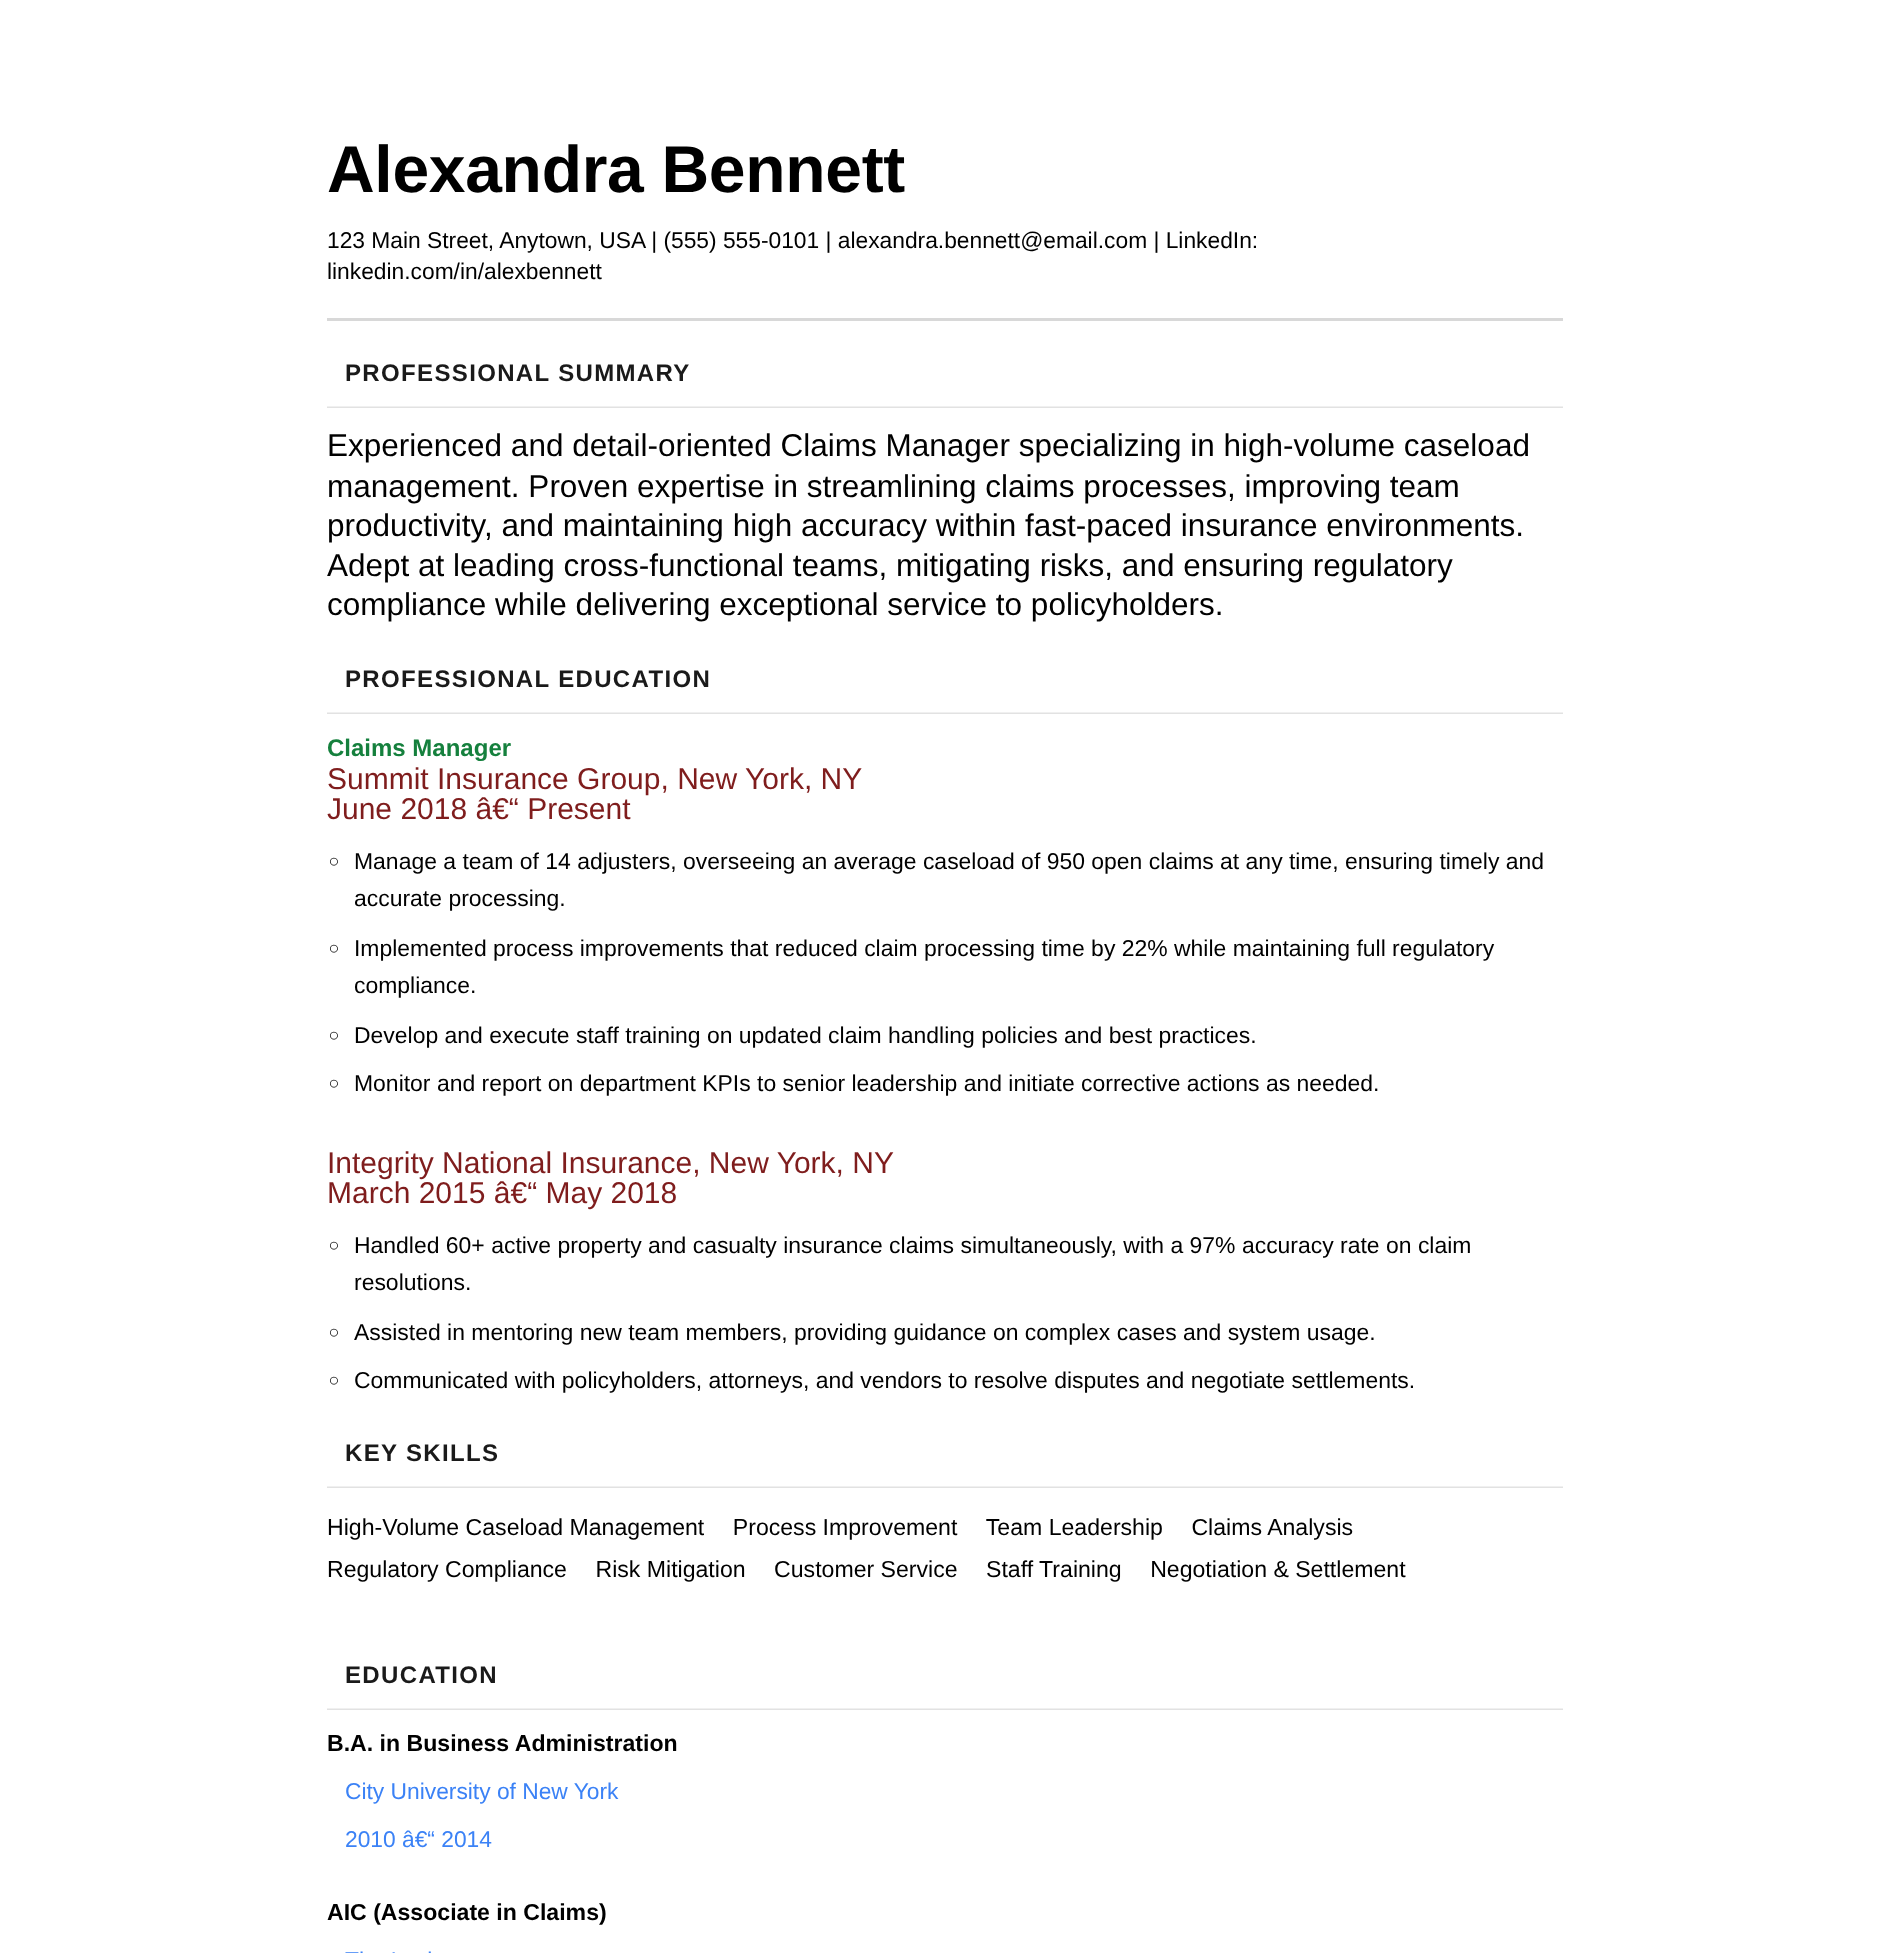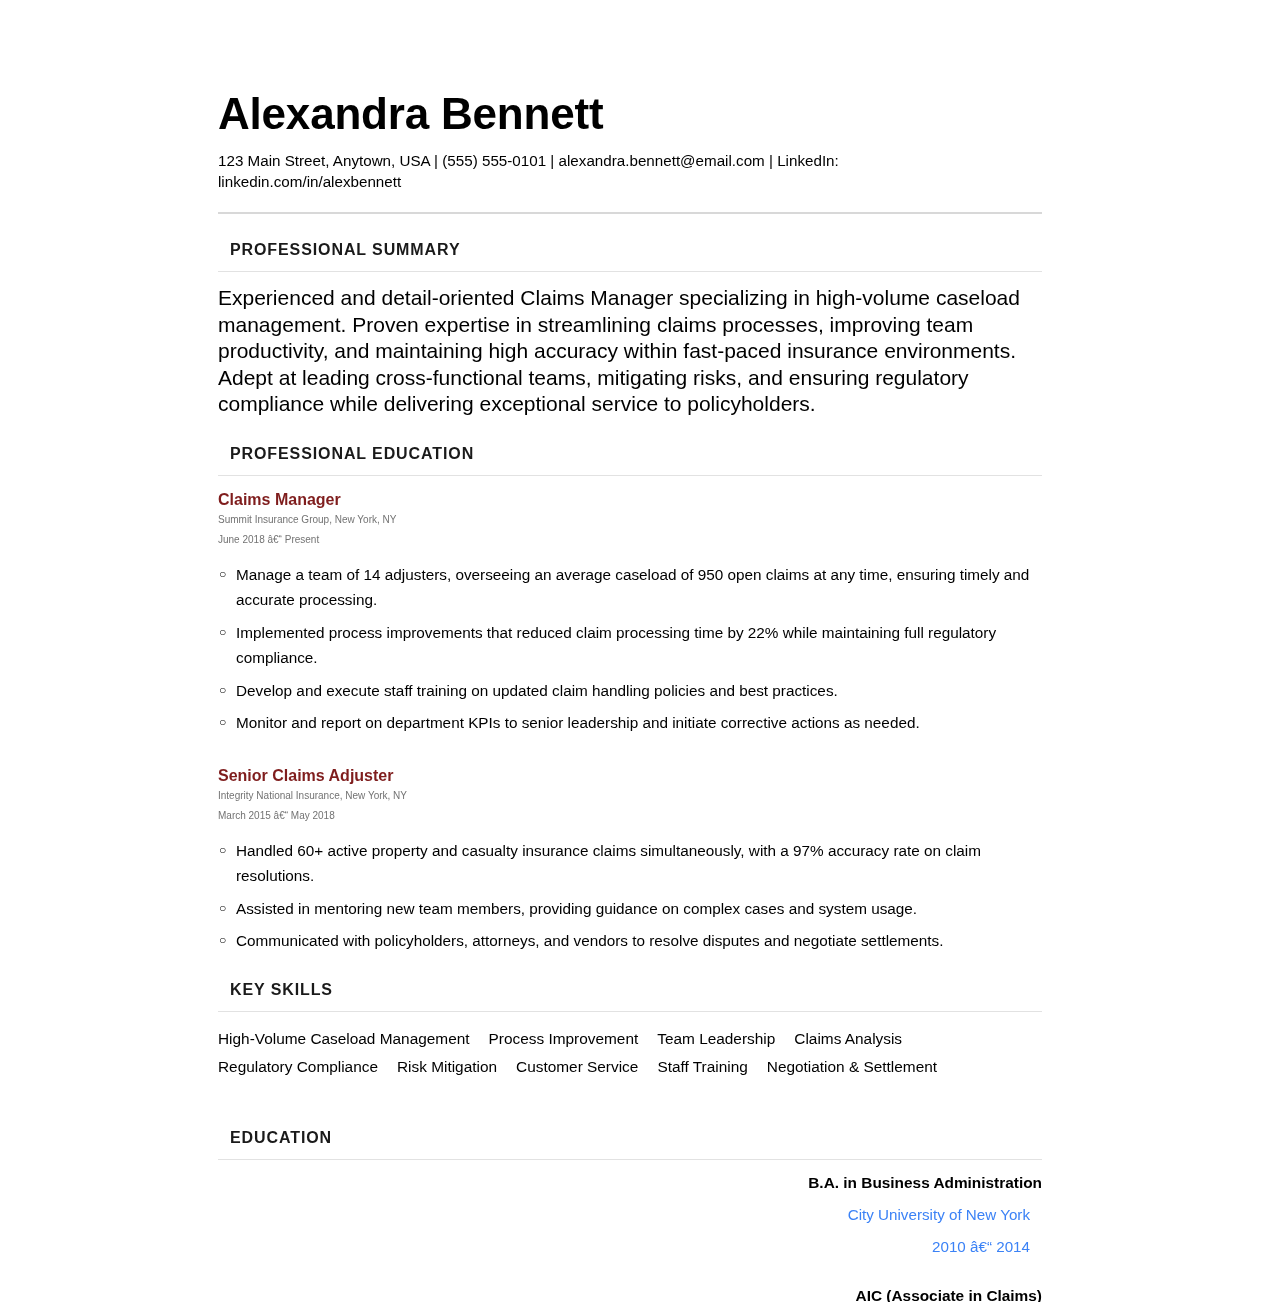--- a/index.html
+++ b/index.html
@@ -87,28 +87,28 @@
     padding-top: 14px;
   }
   .job + .job {
     padding-top: 30px;
   }
   .job-title {
     font-size: 16px;
     font-weight: bold;
     line-height: 20px;
     margin: 0;
-    color: #7f1d1d;
+    color: #15803d;
   }
   .job-company,
   .job-dates {
-    font-size: 10px;
-    line-height: 20px;
-    margin: 0;
-    color: #737373;
+    font-size: 20px;
+    line-height: 20px;
+    margin: 0;
+    color: #7f1d1d;
   }
   .bullets {
     list-style: none;
     margin: 0;
     padding: 0;
     padding-top: 12px;
   }
   .bullets li {
     position: relative;
     font-size: 15.3px;
@@ -141,21 +141,20 @@
     font-size: 15.4px;
     line-height: 28px;
     margin-right: 19px;
     color: #000;
     white-space: nowrap;
   }
 
   
   .edu-entry {
     padding-top: 13px;
-    text-align: right;
   }
   .edu-entry + .edu-entry {
     padding-top: 17px;
   }
   .edu-degree {
     font-size: 15.4px;
     font-weight: bold;
     line-height: 20px;
     margin: 0;
     color: #000;
@@ -194,21 +193,20 @@
         <div class="job-dates">June 2018 â€“ Present</div>
         <ul class="bullets">
           <li><span class="marker">○</span><span>Manage a team of 14 adjusters, overseeing an average caseload of 950 open claims at any time, ensuring timely and accurate processing.</span></li>
           <li><span class="marker">○</span><span>Implemented process improvements that reduced claim processing time by 22% while maintaining full regulatory compliance.</span></li>
           <li><span class="marker">○</span><span>Develop and execute staff training on updated claim handling policies and best practices.</span></li>
           <li><span class="marker">○</span><span>Monitor and report on department KPIs to senior leadership and initiate corrective actions as needed.</span></li>
         </ul>
       </div>
 
       <div class="job">
-        <div class="job-title">Senior Claims Adjuster</div>
         <div class="job-company">Integrity National Insurance, New York, NY</div>
         <div class="job-dates">March 2015 â€“ May 2018</div>
         <ul class="bullets">
           <li><span class="marker">○</span><span>Handled 60+ active property and casualty insurance claims simultaneously, with a 97% accuracy rate on claim resolutions.</span></li>
           <li><span class="marker">○</span><span>Assisted in mentoring new team members, providing guidance on complex cases and system usage.</span></li>
           <li><span class="marker">○</span><span>Communicated with policyholders, attorneys, and vendors to resolve disputes and negotiate settlements.</span></li>
         </ul>
       </div>
     </div>
 

